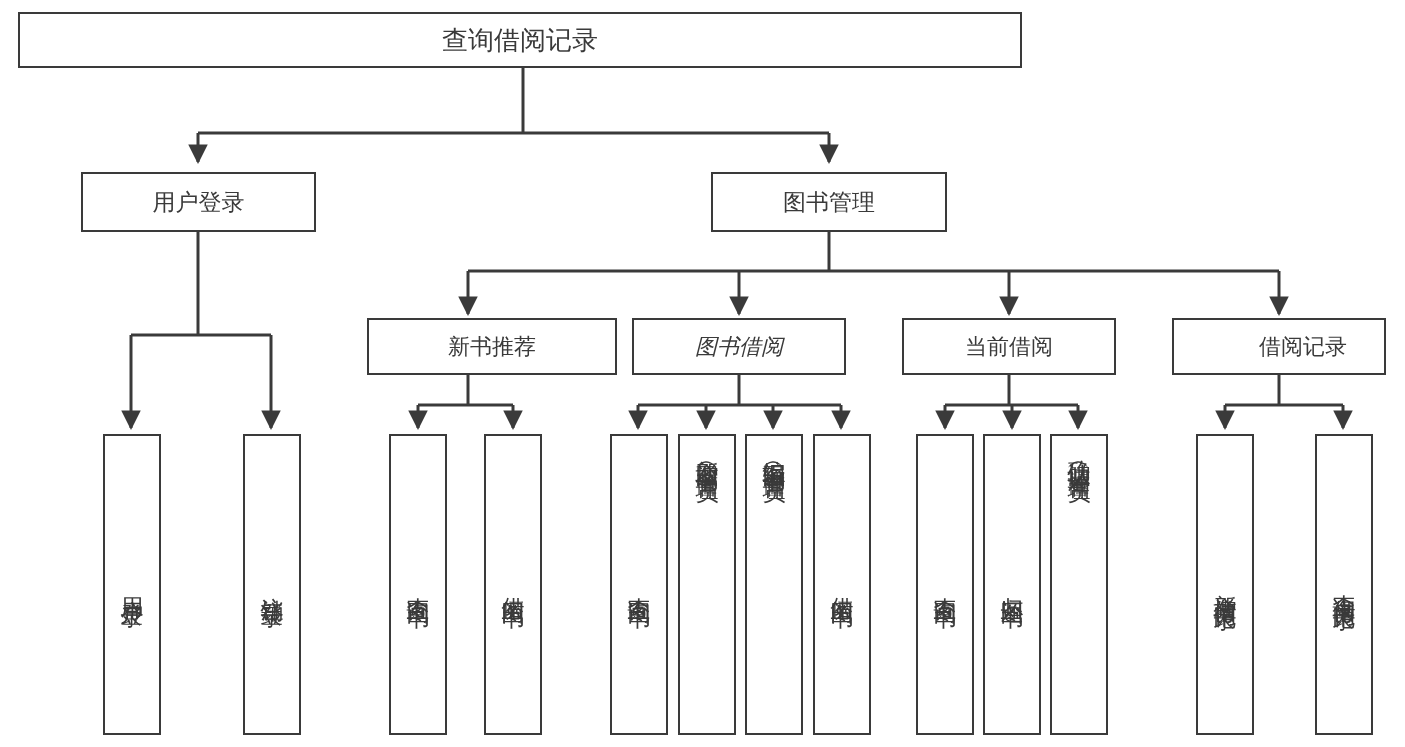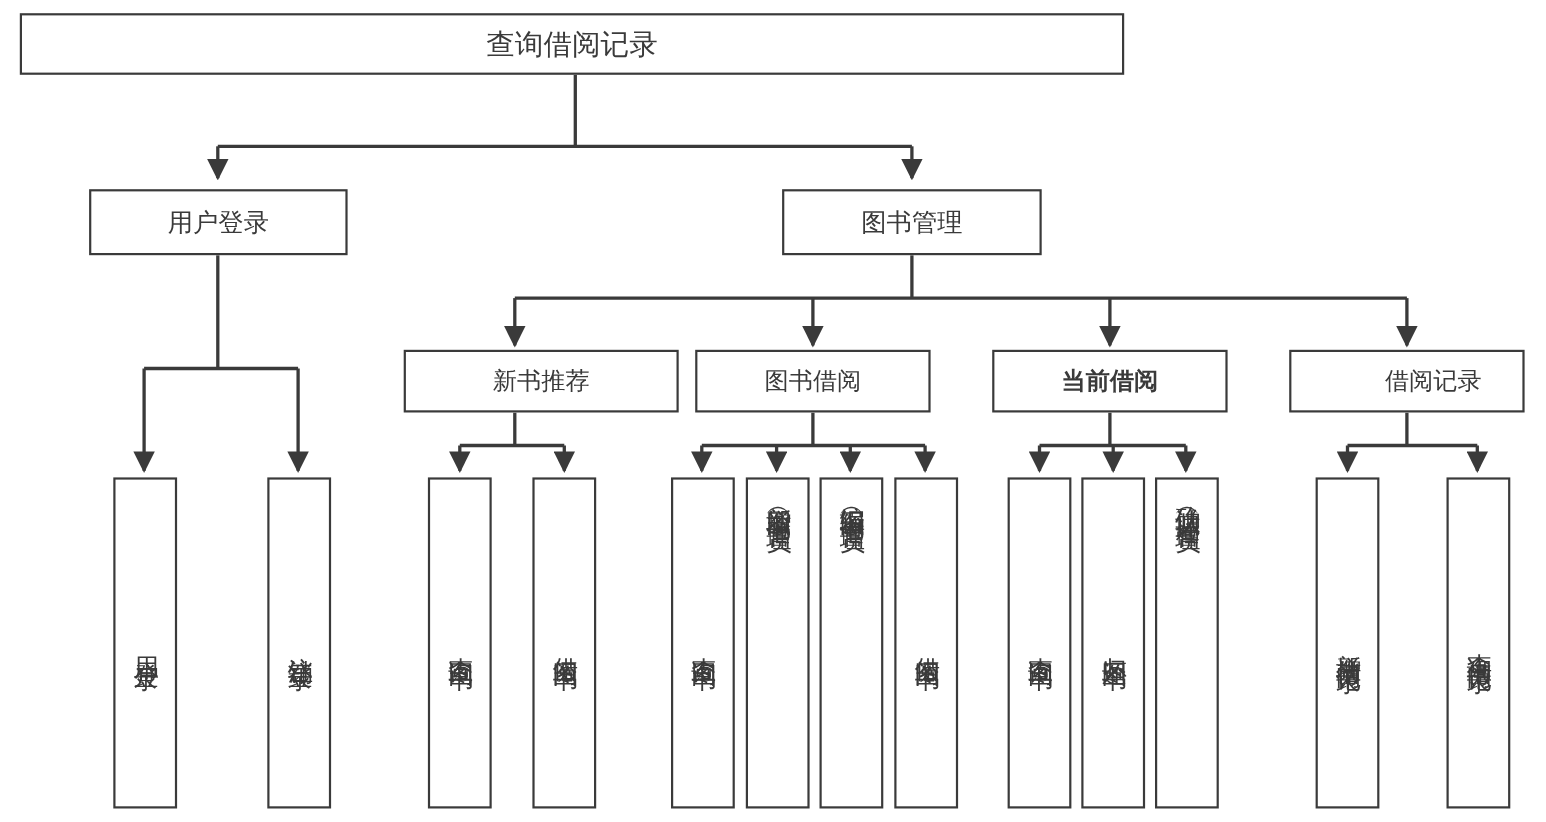--- a/index.html
+++ b/index.html
@@ -81,22 +81,22 @@
       <path d="M 1343 405 L 1343 428" marker-end="url(#arrow)"></path>
     </g>
   </svg>
 
   <div class="node root" style="left:18px;top:12px;width:1004px;height:56px;">查询借阅记录</div>
 
   <div class="node l2" style="left:81px;top:172px;width:235px;height:60px;">用户登录</div>
   <div class="node l2" style="left:711px;top:172px;width:236px;height:60px;">图书管理</div>
 
   <div class="node l3" style="left:367px;top:318px;width:250px;height:57px;">新书推荐</div>
-  <div class="node l3" style="left:632px;top:318px;width:214px;height:57px;">图书借阅</div>
-  <div class="node l3" style="left:902px;top:318px;width:214px;height:57px;font-weight:bold;">当前借阅</div>
+  <div class="node l3" style="left:632px;top:318px;width:214px;height:57px;font-style:italic;">图书借阅</div>
+  <div class="node l3" style="left:902px;top:318px;width:214px;height:57px;">当前借阅</div>
   <div class="node l3" style="left:1172px;top:318px;width:214px;height:57px;padding-left:48px;">借阅记录</div>
 
   <div class="leaf mid" style="left:103px;top:434px;width:58px;height:301px;">
     <span class="vtext">用户登录</span>
     </div>
 
   <div class="leaf mid" style="left:243px;top:434px;width:58px;height:301px;">
     <span class="vtext">注销登录</span>
     </div>
 

